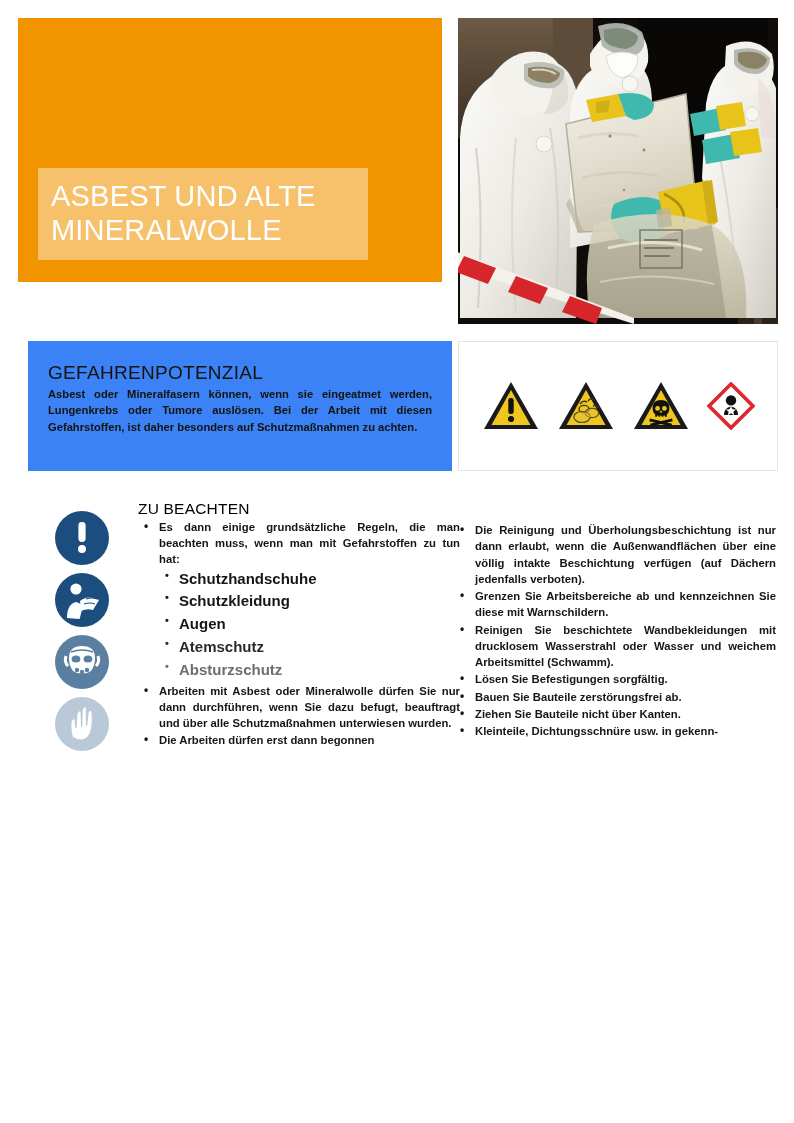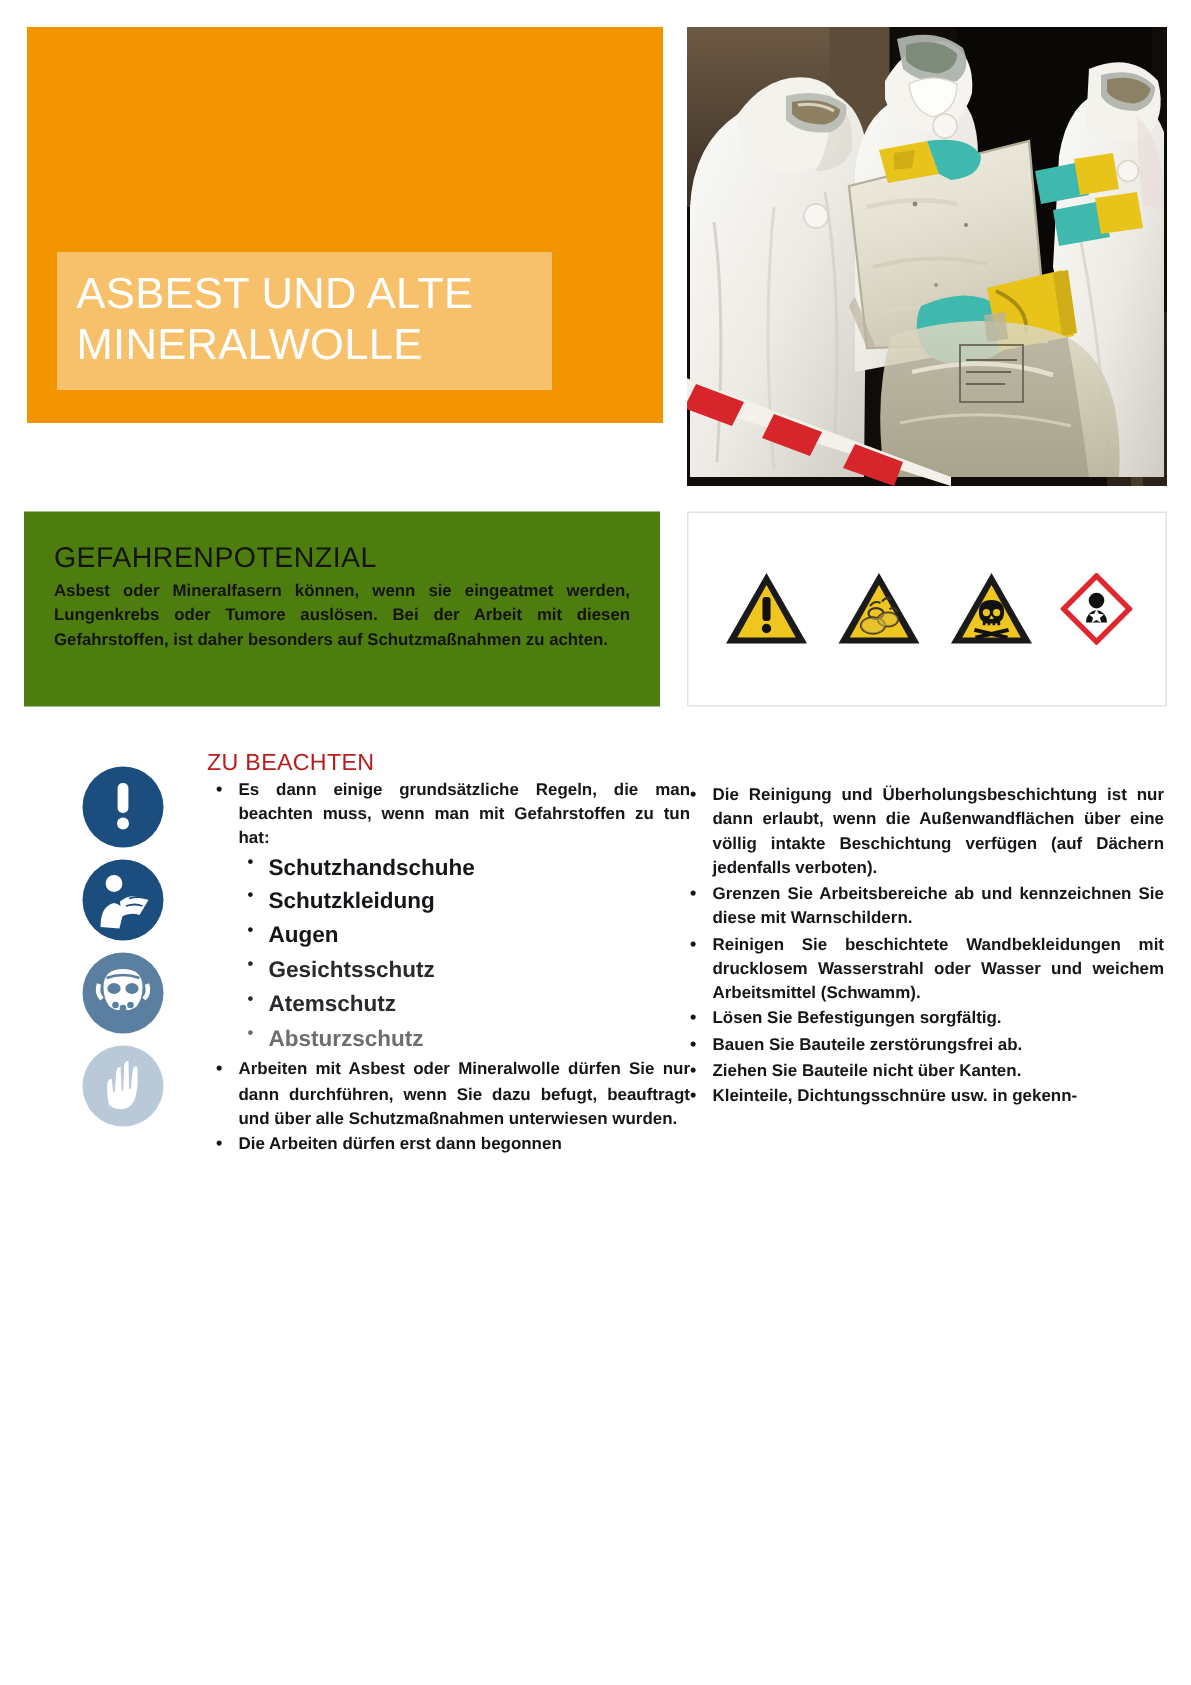--- a/index.html
+++ b/index.html
@@ -54,25 +54,25 @@
     width: 320px;
     height: 306px;
     overflow: hidden;
     background: #1a1410;
   }
   .photo svg { display: block; }
 
   
   .hazard-box {
     position: absolute;
-    left: 16px;
+    left: 28px;
     top: 341px;
     width: 424px;
     height: 130px;
-    background: #4d7c0f;
+    background: #3b82f6;
     box-sizing: border-box;
     padding: 22px 20px 0 20px;
   }
   .hazard-title {
     margin: 0 0 2px 0;
     font-size: 19px;
     font-weight: 400;
     letter-spacing: 0.3px;
     color: #15130d;
     line-height: 1.1;
@@ -137,21 +137,21 @@
     left: 436px;
     top: 22px;
     width: 322px;
   }
 
   .notes-title {
     margin: 0 0 1px 0;
     font-size: 15.5px;
     font-weight: 400;
     letter-spacing: 0.2px;
-    color: #b91c1c;
+    color: #000000;
     line-height: 1.15;
   }
 
   ul.bl {
     margin: 0;
     padding: 0;
     list-style: none;
   }
   ul.bl > li {
     position: relative;
@@ -461,21 +461,20 @@
   <div class="col-left">
     <h3 class="notes-title">ZU BEACHTEN</h3>
     <ul class="bl">
 
       <li class="fade-0">
         <span>Es dann einige grundsätzliche Regeln, die man beachten muss, wenn man mit Gefahrstoffen zu tun hat:</span>
         <ul class="sub">
           <li class="fade-0"><span>Schutzhandschuhe</span></li>
           <li class="fade-0"><span>Schutzkleidung</span></li>
           <li class="fade-0"><span>Augen</span></li>
-          <li class="fade-1"><span>Gesichtsschutz</span></li>
           <li class="fade-1"><span>Atemschutz</span></li>
           <li class="fade-2"><span>Absturzschutz</span></li>
         </ul>
       </li>
 
       <li class="fade-3">
         <span>Arbeiten mit Asbest oder Mineralwolle dürfen Sie nur dann durchführen, wenn Sie dazu befugt, beauftragt und über alle Schutzmaßnahmen unterwiesen wurden.</span>
       </li>
 
       <li class="fade-6">

